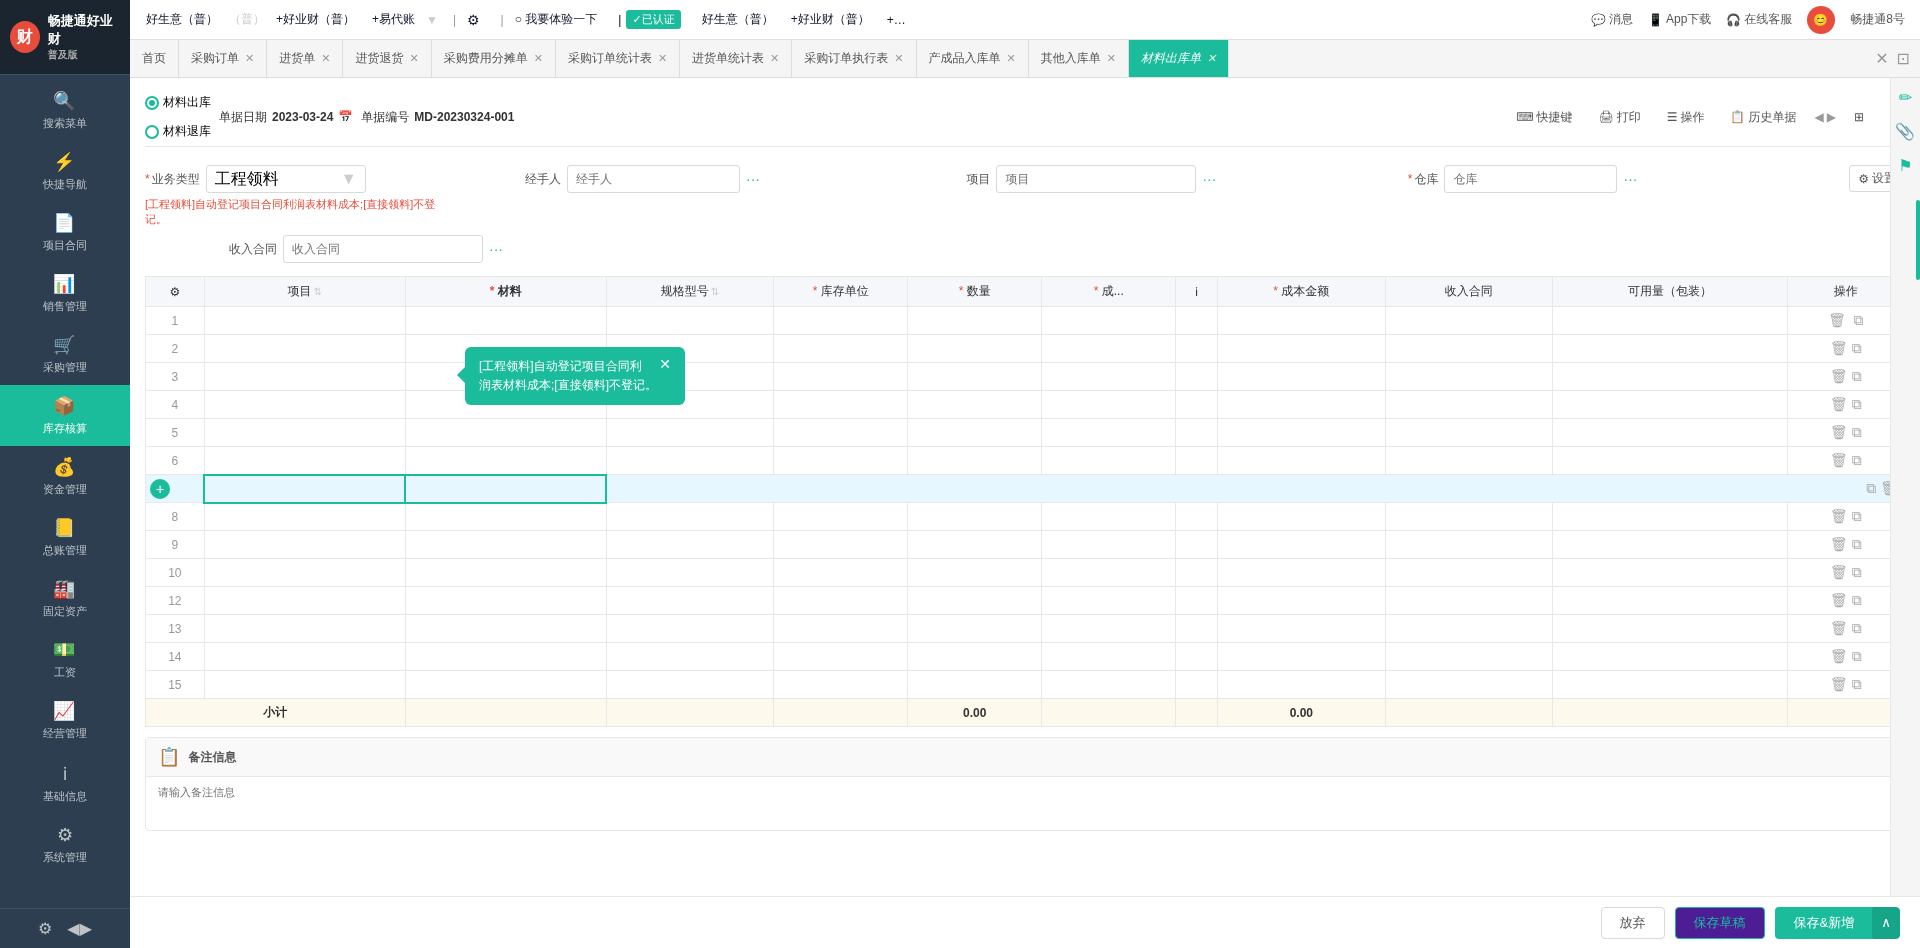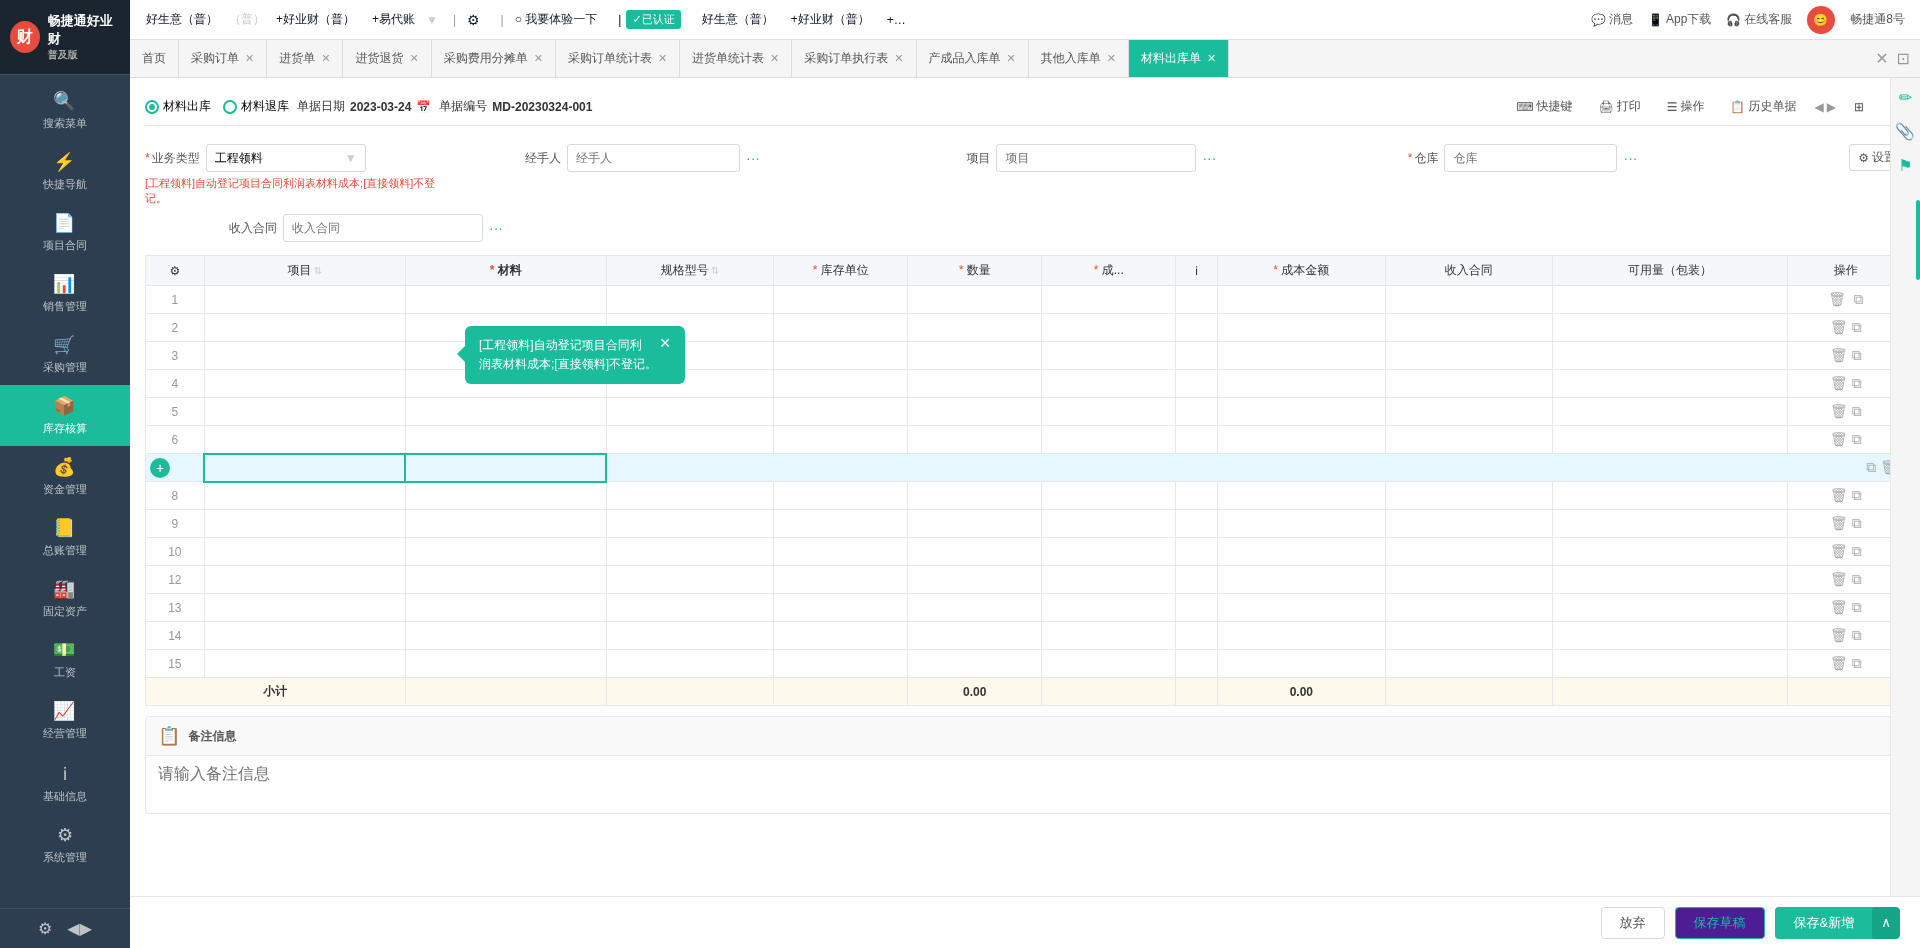--- a/index.html
+++ b/index.html
@@ -51,55 +51,55 @@
       position: fixed; left: 130px; top: 40px; right: 0; height: 38px;
       background: #f5f5f5; border-bottom: 1px solid #ddd;
       display: flex; align-items: center; overflow-x: auto; z-index: 98;
     }
     .tab-bar::-webkit-scrollbar { height: 3px; }
     .tab-item {
       display: flex; align-items: center; gap: 4px; padding: 0 12px; height: 38px;
       border-right: 1px solid #ddd; cursor: pointer; white-space: nowrap;
       font-size: 12px; color: #555; background: #f5f5f5; flex-shrink: 0;
     }
-    .tab-item.active-green { background: #1abc9c; color: #fff; }
+    .tab-item.active-green { background: #1abc9c; color: #fff; font-style: italic; }
     .tab-close { font-size: 11px; color: #999; cursor: pointer; margin-left: 2px; }
     .tab-bar-end { display: flex; align-items: center; padding: 0 10px; gap: 8px; margin-left: auto; flex-shrink: 0; }
 
     
     .main-content {
       position: fixed; left: 130px; top: 78px; right: 0; bottom: 0;
       background: #f0f2f5; overflow-y: auto;
     }
     .page-container { background: #fff; margin: 0; padding: 10px 15px; min-height: 100%; }
 
     
     .page-toolbar {
       display: flex; align-items: center; justify-content: space-between;
       padding: 6px 0; border-bottom: 1px solid #e8e8e8; margin-bottom: 10px;
     }
     .toolbar-left { display: flex; align-items: center; gap: 8px; }
-    .radio-group { display: flex; align-items: flex-end; gap: 12px; }
+    .radio-group { display: flex; align-items: flex-end; gap: 12px; flex-direction: column; }
     .radio-item { display: flex; align-items: center; gap: 4px; cursor: pointer; }
     .radio-dot { width: 14px; height: 14px; border-radius: 50%; border: 2px solid #1abc9c; display: flex; align-items: center; justify-content: center; }
     .radio-dot.checked::after { content: ''; width: 6px; height: 6px; border-radius: 50%; background: #1abc9c; display: block; }
     .toolbar-date { display: flex; align-items: center; gap: 5px; color: #333; font-size: 12px; }
     .toolbar-date-val { font-weight: bold; }
     .toolbar-right { display: flex; align-items: center; gap: 10px; }
     .toolbar-btn { display: flex; align-items: center; gap: 3px; cursor: pointer; color: #555; font-size: 12px; padding: 4px 8px; border-radius: 3px; }
     .form-group { display: flex; align-items: center; gap: 6px; min-width: 280px; }
     .form-label { color: #555; white-space: nowrap; font-size: 12px; }
     .form-label.required::before { content: '*'; color: #e74c3c; margin-right: 2px; }
     .form-input {
       height: 28px; border: 1px solid #d9d9d9; border-radius: 3px; padding: 0 8px;
       font-size: 12px; outline: none; min-width: 150px;
     }
     .form-select {
       height: 28px; border: 1px solid #d9d9d9; border-radius: 3px; padding: 0 8px;
-      font-size: 12px; outline: none; min-width: 150px; background: #fff; cursor: pointer;
+      font-size: 16px; outline: none; min-width: 150px; background: #fff; cursor: pointer;
       display: flex; align-items: center; justify-content: space-between; position: relative; gap: 24px;
     }
     .form-dots { color: #1abc9c; cursor: pointer; font-size: 14px; }
     .form-row { display: flex; gap: 30px; align-items: flex-start; width: 100%; }
     .form-col { display: flex; flex-direction: column; gap: 4px; }
 
     
     .tooltip-popup {
       background: #1abc9c; color: #fff; padding: 10px 14px; border-radius: 6px;
       font-size: 12px; line-height: 1.6; max-width: 220px; position: absolute;
@@ -134,21 +134,21 @@
     .add-row-btn {
       width: 20px; height: 20px; background: #1abc9c; color: #fff; border-radius: 50%;
       display: flex; align-items: center; justify-content: center; cursor: pointer; font-size: 14px;
     }
 
     
     .notes-area { margin-top: 10px; border: 1px solid #e8e8e8; border-radius: 4px; overflow: hidden; }
     .notes-header { display: flex; align-items: center; gap: 8px; padding: 8px 12px; background: #f9f9f9; border-bottom: 1px solid #e8e8e8; }
     .notes-icon { color: #1abc9c; font-size: 18px; }
     .notes-title { font-size: 12px; color: #555; font-weight: bold; }
-    .notes-input { width: 100%; padding: 8px 12px; font-size: 16px; color: #8b5cf6; border: none; outline: none; min-height: 50px; }
+    .notes-input { width: 100%; padding: 8px 12px; font-size: 11px; color: #8b5cf6; border: none; outline: none; min-height: 50px; }
 
     
     .bottom-bar {
       position: fixed; bottom: 0; left: 130px; right: 0; height: 52px;
       background: #fff; border-top: 1px solid #e8e8e8;
       display: flex; align-items: center; justify-content: flex-end; padding: 0 20px; gap: 10px;
       z-index: 99;
     }
     .btn { height: 32px; padding: 0 18px; border-radius: 4px; cursor: pointer; font-size: 13px; border: 1px solid #d9d9d9; background: #fff; }
     .btn-default { color: #555; }

